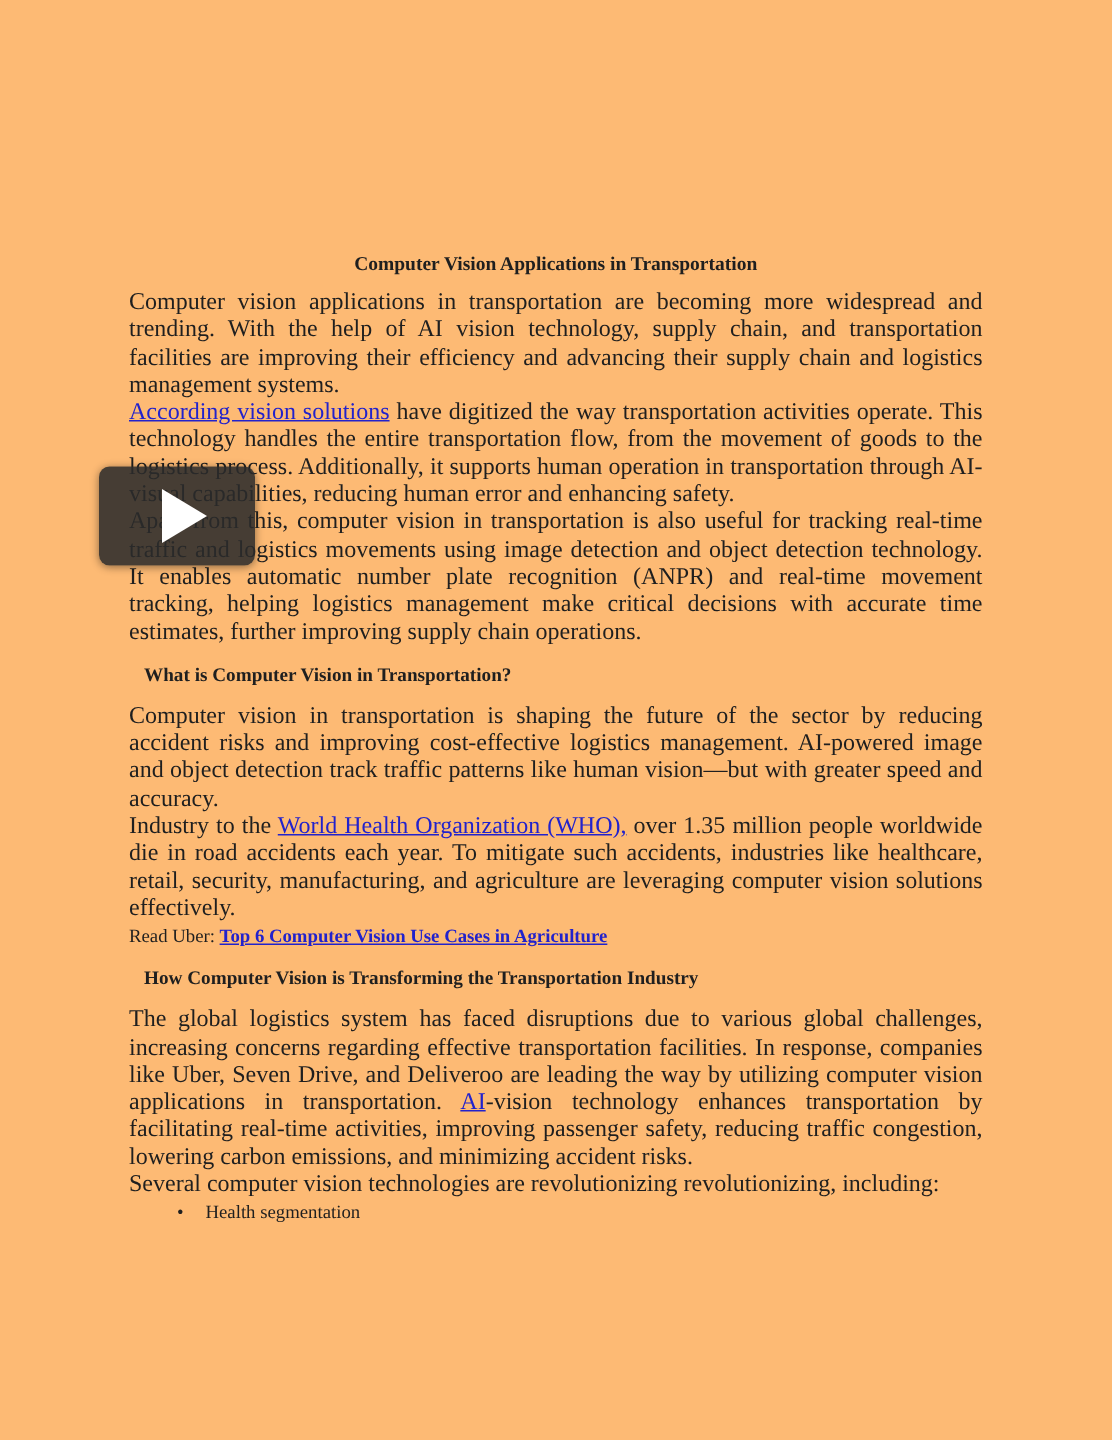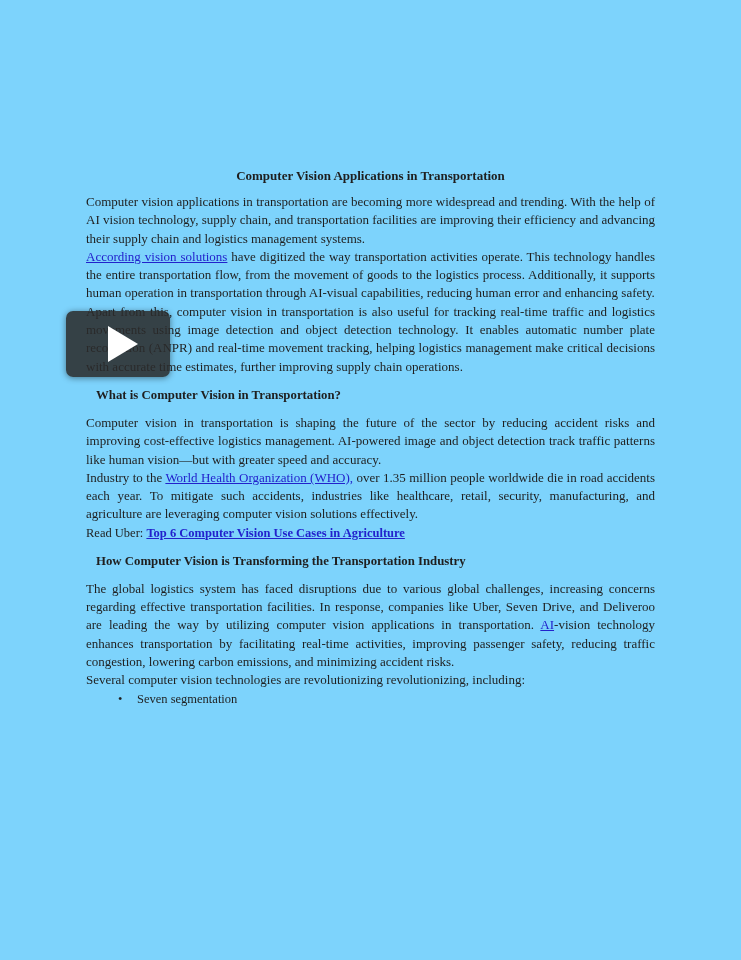--- a/index.html
+++ b/index.html
@@ -1,37 +1,37 @@
 <!DOCTYPE html>
 <html><head>
 <meta charset="utf-8">
 <style>
   html,body{margin:0;padding:0;background:#ffffff;}
   .page{
     position:relative;
     width:741px;height:960px;
-    background:#7dd3fc;
+    background:#fdba74;
     font-family:"Liberation Serif","DejaVu Serif",serif;
     color:#1f1f1f;
     overflow:hidden;
   }
   .doc{
     position:absolute;
     left:86px;top:167px;
     width:569px;
   }
   .doc-title{
     text-align:center;
     font-weight:bold;
     font-size:13px;
     line-height:18px;
     margin:0 0 8px 0;
   }
   p.body{
-    font-size:13px;
+    font-size:16px;
     line-height:18.3px;
     text-align:justify;
     margin:0;
   }
   h2.heading{
     font-size:12.8px;
     line-height:18px;
     font-weight:bold;
     margin:10px;
   }
@@ -108,21 +108,21 @@
     <p class="readmore m39"><span>Read Uber: </span><a class="doclink bold">Top 6 Computer Vision Use Cases in Agriculture</a></p>
 
     <h2 class="heading m8">How Computer Vision is Transforming the Transportation Industry</h2>
 
     <p class="body m10"><span>The global logistics system has faced disruptions due to various global challenges, increasing concerns regarding effective transportation facilities. In response, companies like Uber, Seven Drive, and Deliveroo are leading the way by utilizing computer vision applications in transportation. </span><a class="doclink">AI</a><span>-vision technology enhances transportation by facilitating real-time activities, improving passenger safety, reducing traffic congestion, lowering carbon emissions, and minimizing accident risks.</span></p>
 
     <p class="body m10">Several computer vision technologies are revolutionizing revolutionizing, including:</p>
 
     <div class="bullet-row">
       <span class="bullet-dot">•</span>
-      <span class="bullet-text">Seven segmentation</span>
+      <span class="bullet-text">Health segmentation</span>
     </div>
 
   </div>
 
   <div class="play-overlay">
     <div class="play-triangle"></div>
   </div>
 
 </div>
 

